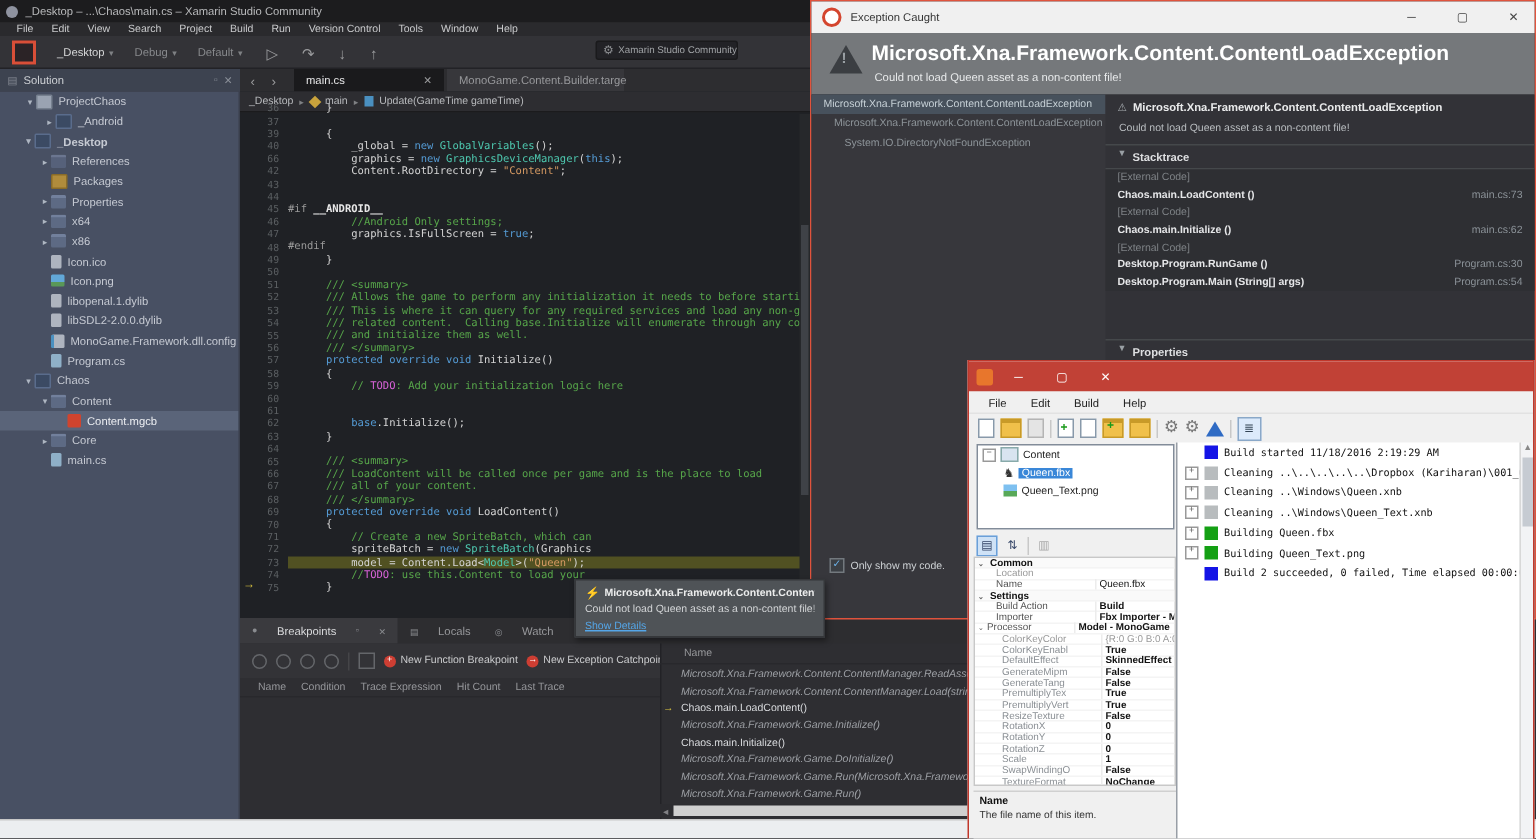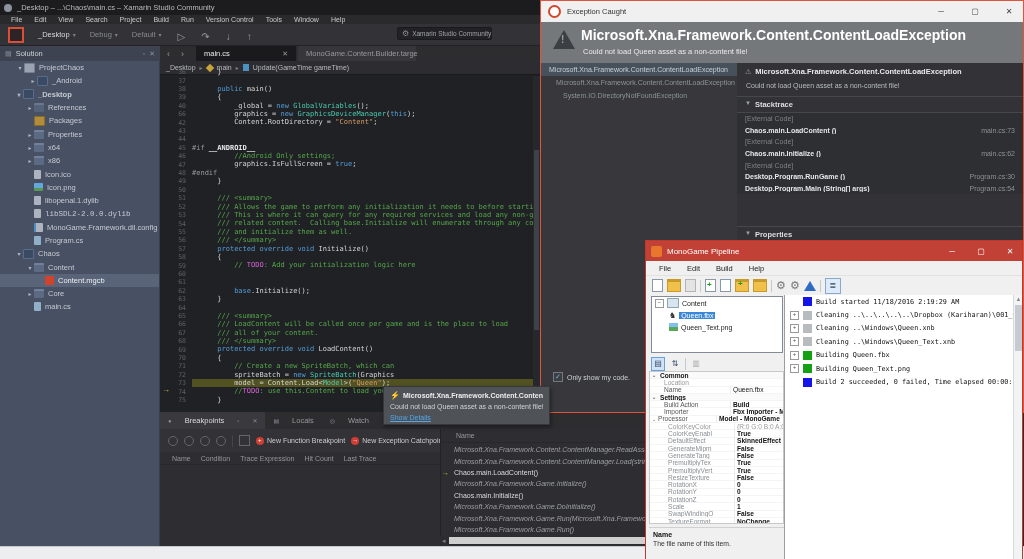--- a/index.html
+++ b/index.html
@@ -318,21 +318,21 @@
       <div class="tree-row" style="padding-left: 26px;">
         <span class="tw"></span>
         <span class="ti ti-image"></span>
         <span class="tl">Icon.png</span>
       </div>
       <div class="tree-row" style="padding-left: 26px;">
         <span class="tw"></span>
         <span class="ti ti-file"></span>
         <span class="tl">libopenal.1.dylib</span>
       </div>
-      <div class="tree-row" style="padding-left: 26px; font-family: Liberation Mono, monospace;">
+      <div class="tree-row" style="padding-left: 26px;">
         <span class="tw"></span>
         <span class="ti ti-file"></span>
         <span class="tl">libSDL2-2.0.0.dylib</span>
       </div>
       <div class="tree-row" style="padding-left: 26px;">
         <span class="tw"></span>
         <span class="ti ti-config"></span>
         <span class="tl">MonoGame.Framework.dll.config</span>
       </div>
       <div class="tree-row" style="padding-left: 26px;">
@@ -378,24 +378,20 @@
       <span class="bc-item">Update(GameTime gameTime)</span>
     </div>
   <div class="abs" id="code-lines">
       <div class="code-row">
         <span class="ln">36</span>
         <span class="ct"><span class="tok-d">      }</span></span>
       </div>
       <div class="code-row">
         <span class="ln">37</span>
         <span class="ct"></span>
-      </div>
-      <div class="code-row">
-        <span class="ln">38</span>
-        <span class="ct"><span class="tok-d">      </span><span class="tok-k">public</span><span class="tok-d"> main()</span></span>
       </div>
       <div class="code-row">
         <span class="ln">39</span>
         <span class="ct"><span class="tok-d">      {</span></span>
       </div>
       <div class="code-row">
         <span class="ln">40</span>
         <span class="ct"><span class="tok-d">          _global = </span><span class="tok-k">new</span><span class="tok-d"> </span><span class="tok-t">GlobalVariables</span><span class="tok-d">();</span></span>
       </div>
       <div class="code-row">
@@ -709,21 +705,20 @@
     </div>
     <div id="dlg-check">
       <span id="dlg-checkbox">✓</span>
       <span id="dlg-checklabel">Only show my code.</span>
     </div>
   </div>
 
   <div class="abs" id="pipeline">
     <div class="abs" id="pl-titlebar">
       <span id="pl-ico"></span>
-      <span id="pl-title">MonoGame Pipeline</span>
       <span class="plwinbtn">─</span>
       <span class="plwinbtn">▢</span>
       <span class="plwinbtn">✕</span>
     </div>
     <div class="abs" id="pl-menubar">
         <span class="pl-menu">File</span>
         <span class="pl-menu">Edit</span>
         <span class="pl-menu">Build</span>
         <span class="pl-menu">Help</span>
       </div>

